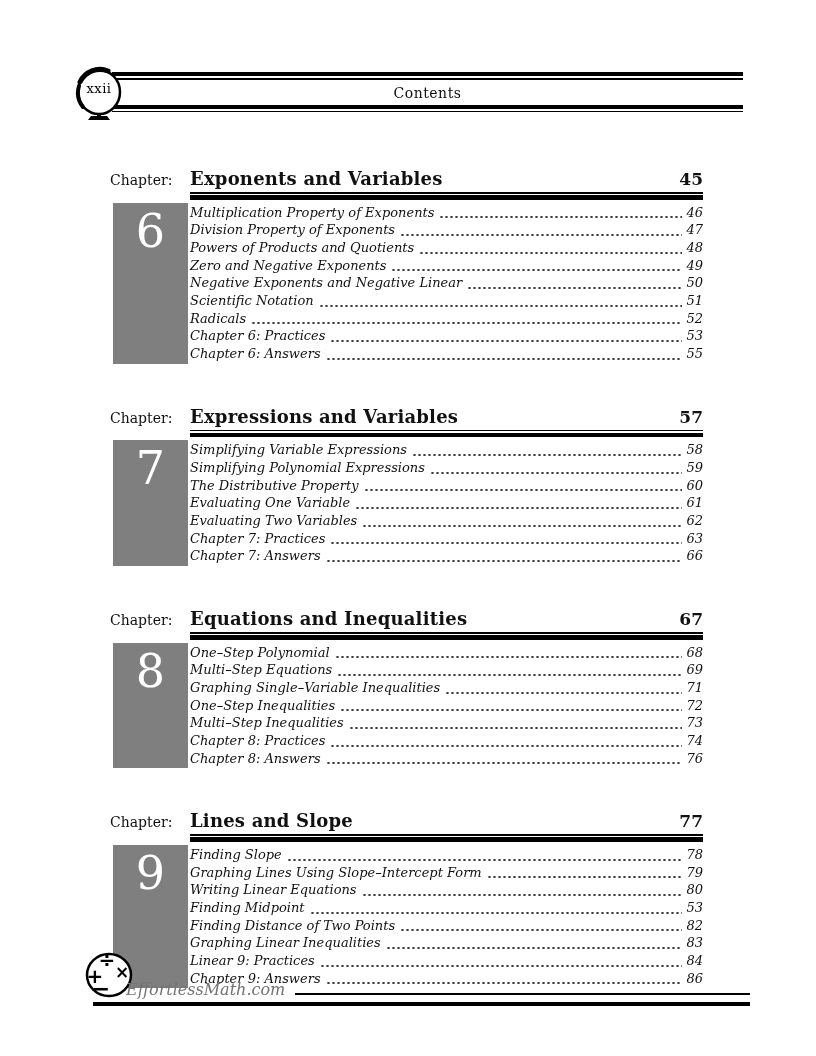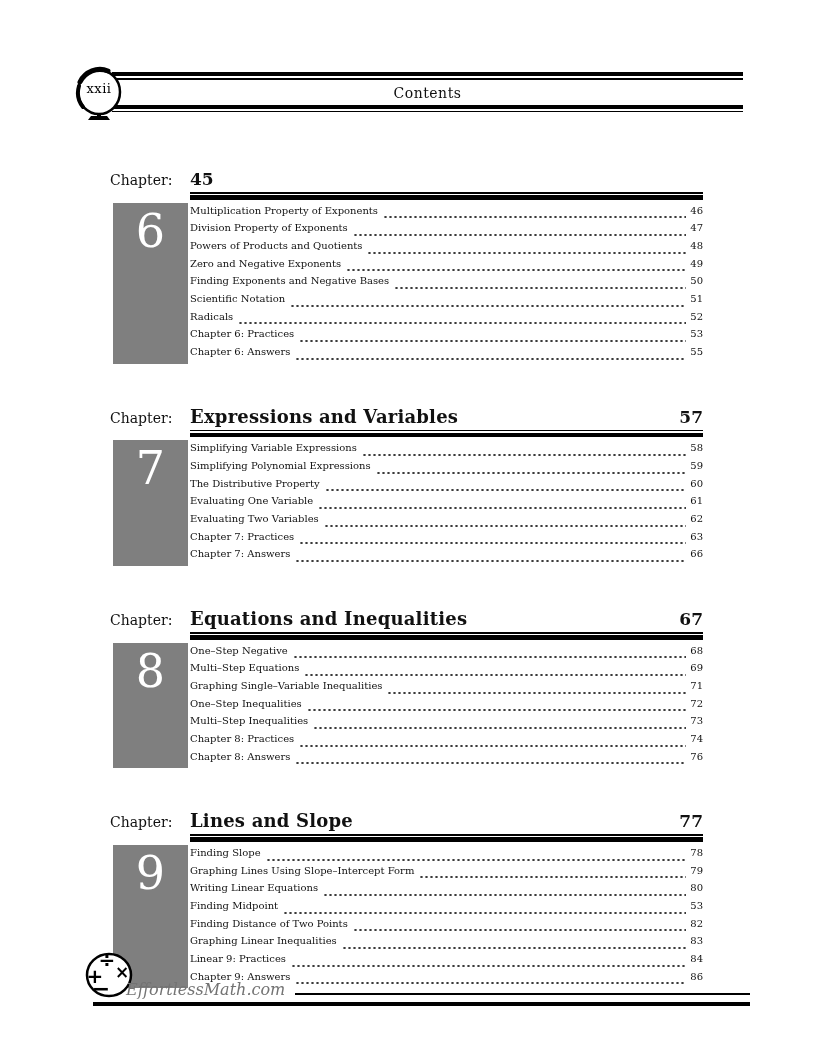--- a/index.html
+++ b/index.html
@@ -103,21 +103,22 @@
   }
   .items {
     flex: 1;
     margin-left: 2px;
     padding-top: 2px;
   }
   .item-row {
     display: flex;
     align-items: baseline;
     height: 17.7px;
-    font-size: 10px;
+    font-size: 13px;
+    font-style: italic;
   }
   .item-title { white-space: nowrap; }
   .item-page  { white-space: nowrap; }
   .leader {
     flex: 1;
     height: 2px;
     margin: 0 4px 0 5px;
     align-self: flex-end;
     margin-bottom: 4px;
     background-image: radial-gradient(circle, #3a3a3a 1px, transparent 1.3px);
@@ -188,20 +189,21 @@
     <div class="rule-thick"></div>
     <div class="rule-thin"></div>
   </div>
 
   <div class="toc">
   <div class="chapter">
     <div class="chapter-heading">
       <span class="chapter-label">Chapter:</span>
       <span class="chapter-title-group">
         <span class="title-row">
+          <span class="chapter-title">Exponents and Variables</span>
           <span class="chapter-page">45</span>
         </span>
         <span class="heading-rule-thin" style="display:block"></span>
         <span class="heading-rule-thick" style="display:block"></span>
       </span>
     </div>
     <div class="chapter-body">
       <div class="num-box">6</div>
       <div class="items">
   <div class="item-row">
@@ -222,21 +224,21 @@
     <span class="item-page">48</span>
   </div>
 
   <div class="item-row">
     <span class="item-title">Zero and Negative Exponents</span>
     <span class="leader"></span>
     <span class="item-page">49</span>
   </div>
 
   <div class="item-row">
-    <span class="item-title">Finding Exponents and Negative Bases</span>
+    <span class="item-title">Negative Exponents and Negative Linear</span>
     <span class="leader"></span>
     <span class="item-page">50</span>
   </div>
 
   <div class="item-row">
     <span class="item-title">Scientific Notation</span>
     <span class="leader"></span>
     <span class="item-page">51</span>
   </div>
 
@@ -330,21 +332,21 @@
           <span class="chapter-page">67</span>
         </span>
         <span class="heading-rule-thin" style="display:block"></span>
         <span class="heading-rule-thick" style="display:block"></span>
       </span>
     </div>
     <div class="chapter-body">
       <div class="num-box">8</div>
       <div class="items">
   <div class="item-row">
-    <span class="item-title">One–Step Negative</span>
+    <span class="item-title">One–Step Polynomial</span>
     <span class="leader"></span>
     <span class="item-page">68</span>
   </div>
 
   <div class="item-row">
     <span class="item-title">Multi–Step Equations</span>
     <span class="leader"></span>
     <span class="item-page">69</span>
   </div>
 

